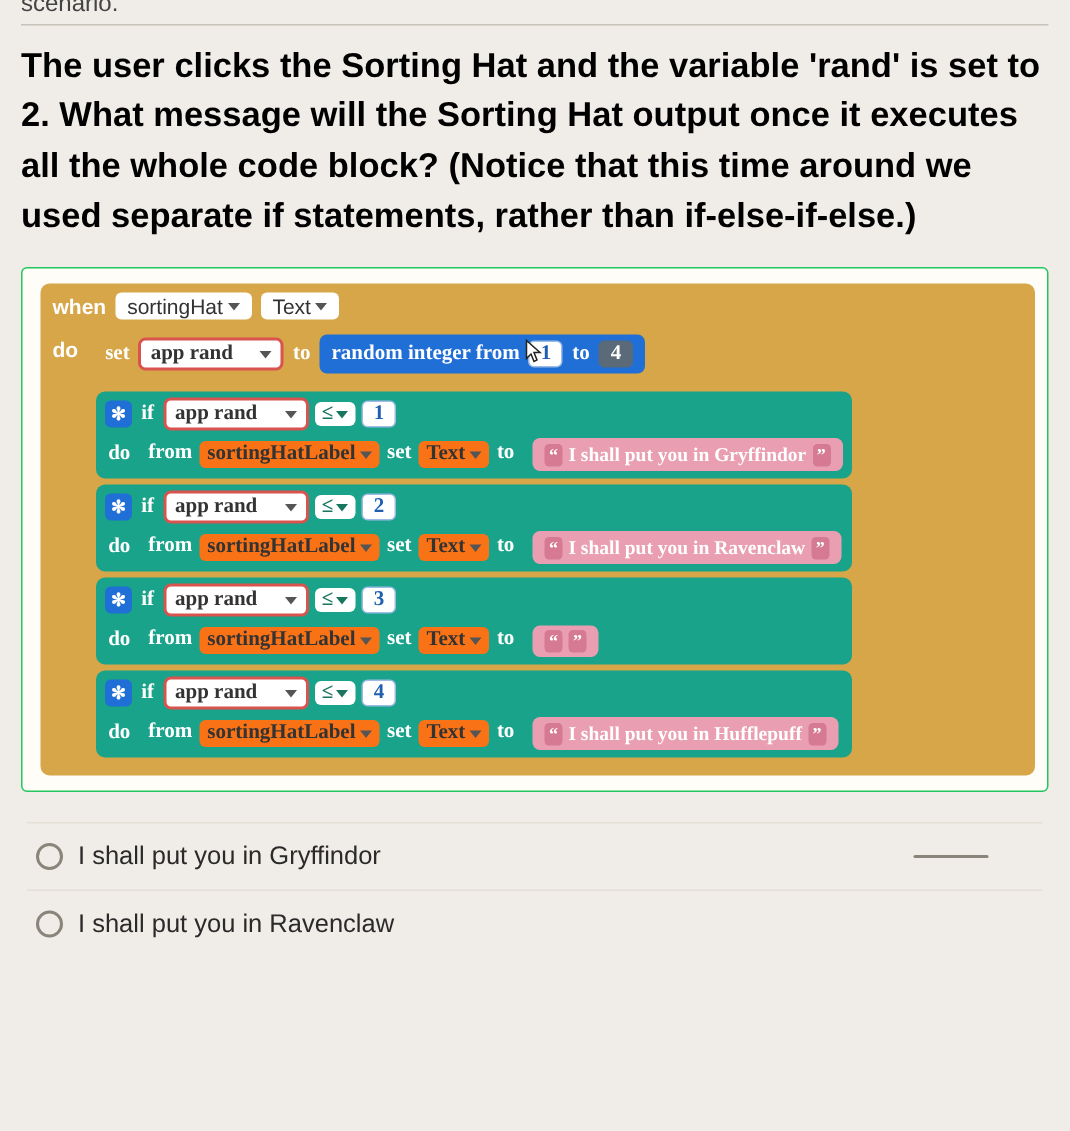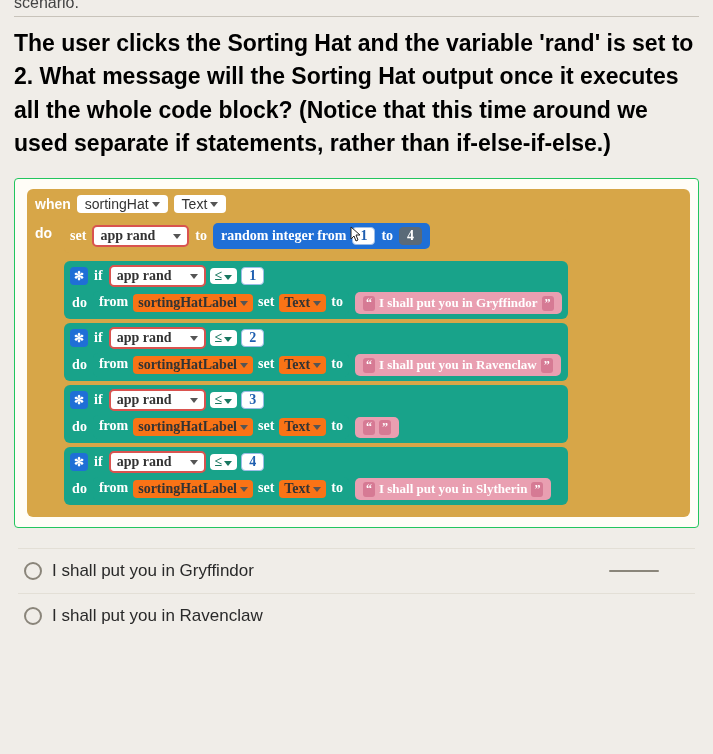--- a/index.html
+++ b/index.html
@@ -364,21 +364,21 @@
       <span class="kw">do</span>
       <span class="from-block">
         <span class="kw">from</span>
         <span class="label-pill">sortingHatLabel<span class="tri"></span></span>
         <span class="kw">set</span>
         <span class="label-pill">Text<span class="tri"></span></span>
         <span class="kw">to</span>
       </span>
       <span class="text-pill">
         <span class="quote">“</span>
-        <span>I shall put you in Slytherin</span>
+        <span>I shall put you in Hufflepuff</span>
         <span class="quote">”</span>
       </span>
     </div>
   </div>
             </div>
 
         </div>
       </div>
     </div>
   </div>

